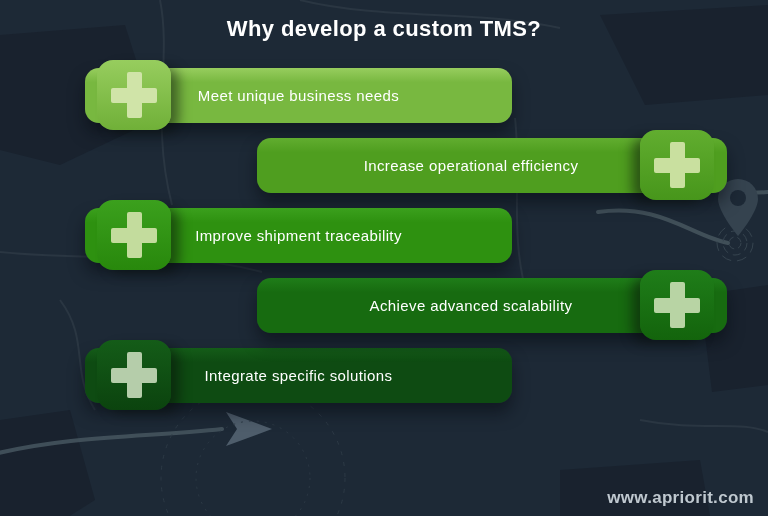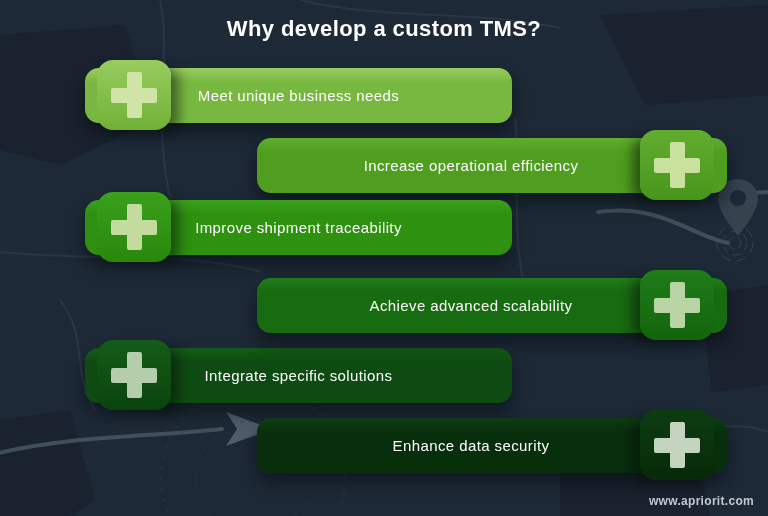--- a/index.html
+++ b/index.html
@@ -39,21 +39,21 @@
   .bar-row.left .badge{left:12px;box-shadow:10px 5px 12px -2px rgba(8,14,10,.5);}
   .bar-row.right .badge{right:13px;box-shadow:-10px 5px 12px -2px rgba(8,14,10,.5);}
   .plus{position:relative;width:46px;height:46px;display:block;}
   .plus::before,.plus::after{
     content:"";position:absolute;background:var(--plus);border-radius:2px;
   }
   .plus::before{left:0;top:15.5px;width:46px;height:15px;}
   .plus::after{left:15.5px;top:0;width:15px;height:46px;}
   .footer{
     position:absolute;right:14px;bottom:8px;
-    color:#bfc8cf;font-size:12px;font-weight:bold;letter-spacing:.3px;
+    color:#bfc8cf;font-size:17px;font-weight:bold;letter-spacing:.3px;
   }
 </style>
 </head>
 <body>
 
 <div class="stage" style="background: rgb(29, 41, 54);">
 
   <svg class="bg-map" viewBox="0 0 768 516" xmlns="http://www.w3.org/2000/svg">
     <g>
       <path d="M0 35 L125 25 L155 120 L60 165 L0 150 Z" fill="#19222e"></path>
@@ -104,21 +104,21 @@
 
   <div class="bar-row right" style="top: 138px; --bar: #4f9e1f; --badge-top: #61ad2f; --badge-bottom: #47961b; --plus: #c9e09f;">
     <div class="bar">
       <div class="badge">
         <span class="plus"></span>
       </div>
       <span class="bar-label">Increase operational efficiency</span>
     </div>
   </div>
 
-  <div class="bar-row left" style="top: 200px; --bar: #2e9110; --badge-top: #3ba01d; --badge-bottom: #28880c; --plus: #c3dc9d;">
+  <div class="bar-row left" style="top: 208px; --bar: #2e9110; --badge-top: #3ba01d; --badge-bottom: #28880c; --plus: #c3dc9d;">
     <div class="bar">
       <div class="badge">
         <span class="plus"></span>
       </div>
       <span class="bar-label">Improve shipment traceability</span>
     </div>
   </div>
 
   <div class="bar-row left" style="top: 348px; --bar: #0e4b12; --badge-top: #145c18; --badge-bottom: #0b430e; --plus: #b5cdaa;">
     <div class="bar">
@@ -131,24 +131,16 @@
 
   <div class="bar-row right" style="top: 278px; --bar: #176b10; --badge-top: #1f7d19; --badge-bottom: #13640c; --plus: #b8d4a4;">
     <div class="bar">
       <div class="badge">
         <span class="plus"></span>
       </div>
       <span class="bar-label">Achieve advanced scalability</span>
     </div>
   </div>
 
-  <div class="bar-row right" style="top: 418px; --bar: #082f0c; --badge-top: #0d3d12; --badge-bottom: #062908; --plus: #c3d3bd;">
-    <div class="bar">
-      <div class="badge">
-        <span class="plus"></span>
-      </div>
-      <span class="bar-label">Enhance data security</span>
-    </div>
-  </div>
 
   <div class="footer">www.apriorit.com</div>
 
 </div>
 
 </body></html>

